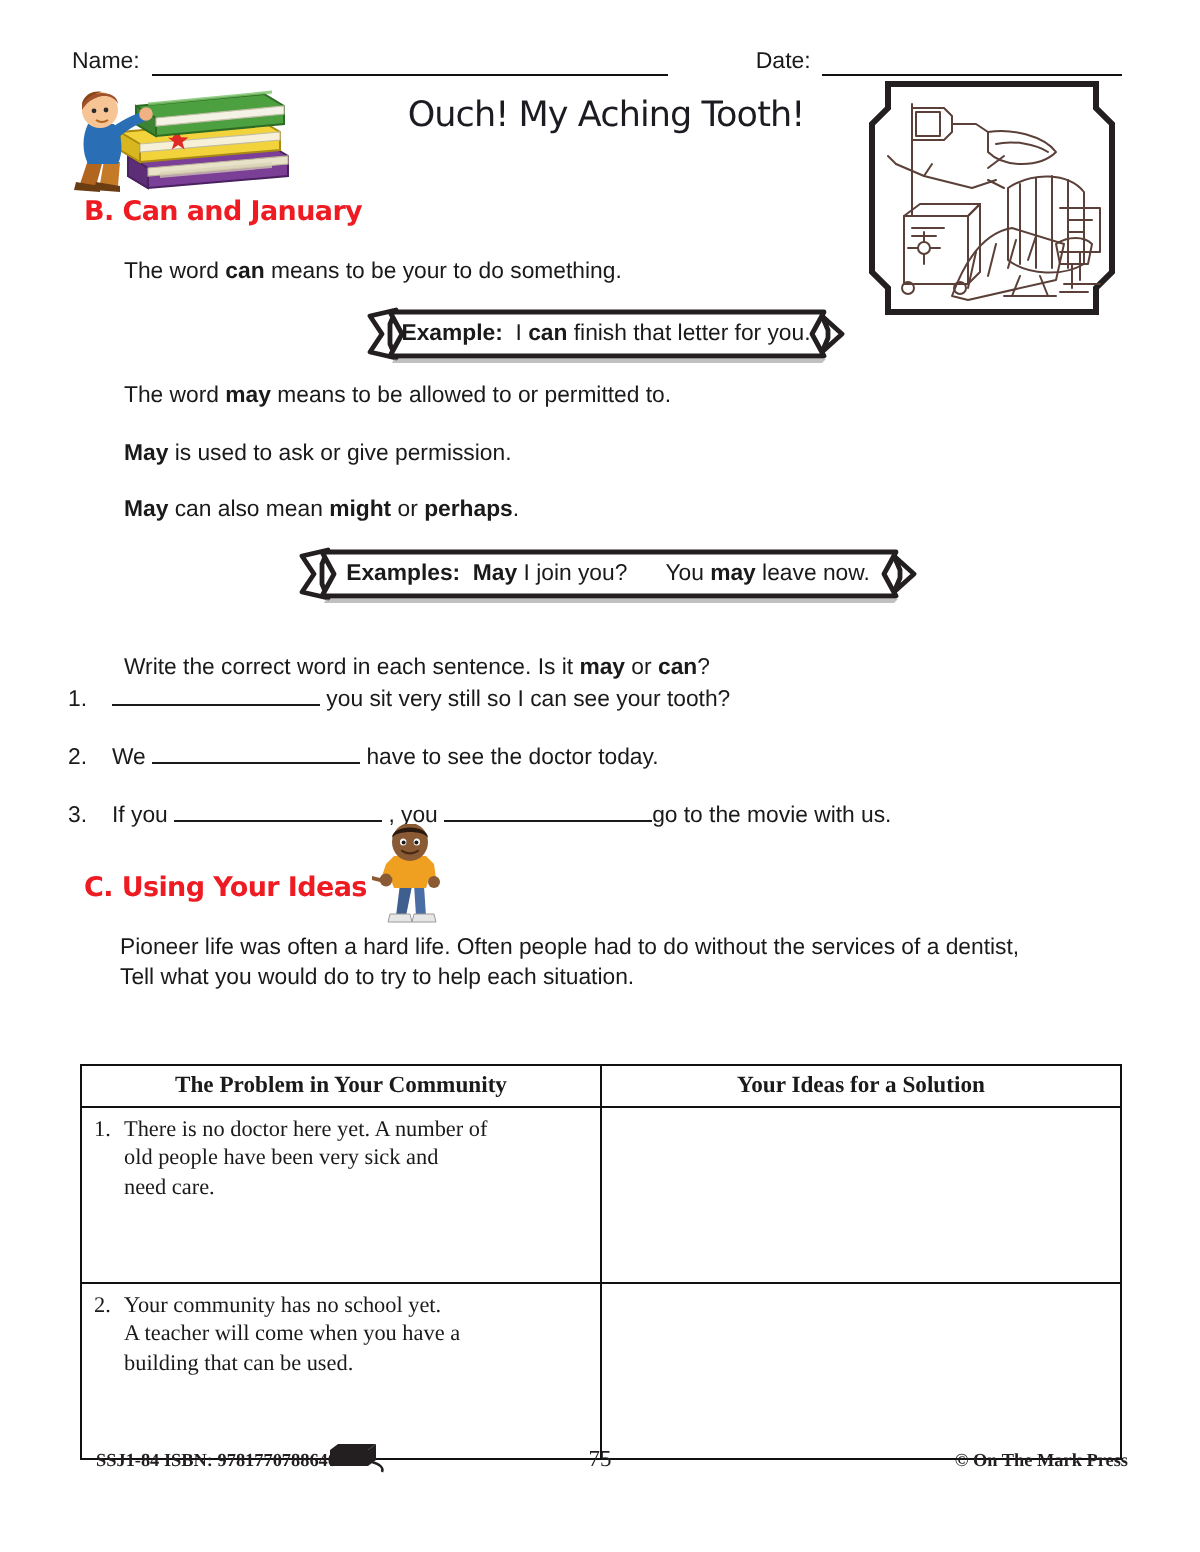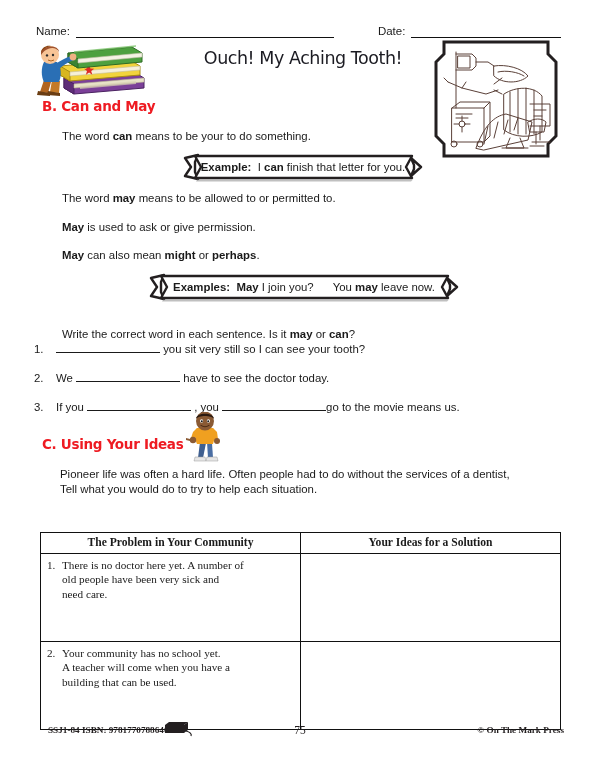--- a/index.html
+++ b/index.html
@@ -311,21 +311,21 @@
       <path d="M98 66 H118 V88 H98"></path>
       <path d="M102 72 H114 M102 78 H110"></path>
       <path d="M108 88 V102 M100 104 H118"></path>
 
       <path d="M96 84 C102 80 110 80 114 84 L112 94 H98 Z"></path>
       <path d="M104 94 V106 M98 108 H112"></path>
     </g>
   </svg>
 </div>
 
-<div class="sec-head sec-b">B. Can and May</div>
+<div class="sec-head sec-b">B. Can and January</div>
 
 <div class="para p-can">
   <span>The word </span><b>can</b><span> means to be your to do something.</span>
 </div>
 
 <div class="banner" id="banner-1">
   <div class="ribbon">
     <svg viewBox="0 0 242 26" preserveAspectRatio="none">
       <path d="M3 4 L16 1 L13 8 L13 18 L16 25 L3 22 L9 13 Z M229 4 L239 13 L229 22 L232 15 L232 11 Z" fill="#ffffff" stroke="#231f20" stroke-width="2.4" stroke-linejoin="round"></path>
       <path d="M13 2 H230 L224 13 L230 24 H13 L19 13 Z" fill="#ffffff" stroke="#231f20" stroke-width="2.4" stroke-linejoin="round"></path>
@@ -374,21 +374,21 @@
   <span class="blank b2"></span>
   <span> have to see the doctor today.</span>
 </div>
 
 <div class="qrow" id="q3">
   <span class="qnum">3.</span>
   <span>If you </span>
   <span class="blank b3a"></span>
   <span> , you </span>
   <span class="blank b3b"></span>
-  <span>go to the movie means us.</span>
+  <span>go to the movie with us.</span>
 </div>
 
 <div class="sec-head sec-c">C. Using Your Ideas</div>
 
 <div class="boy-art">
   <svg viewBox="0 0 46 54" width="46" height="54">
 
     <path d="M18 30 L16 46 L21 46 L24 31 Z" fill="#3f5f8f"></path>
     <path d="M25 30 L26 46 L31 46 L30 31 Z" fill="#4a6ea3"></path>
 

